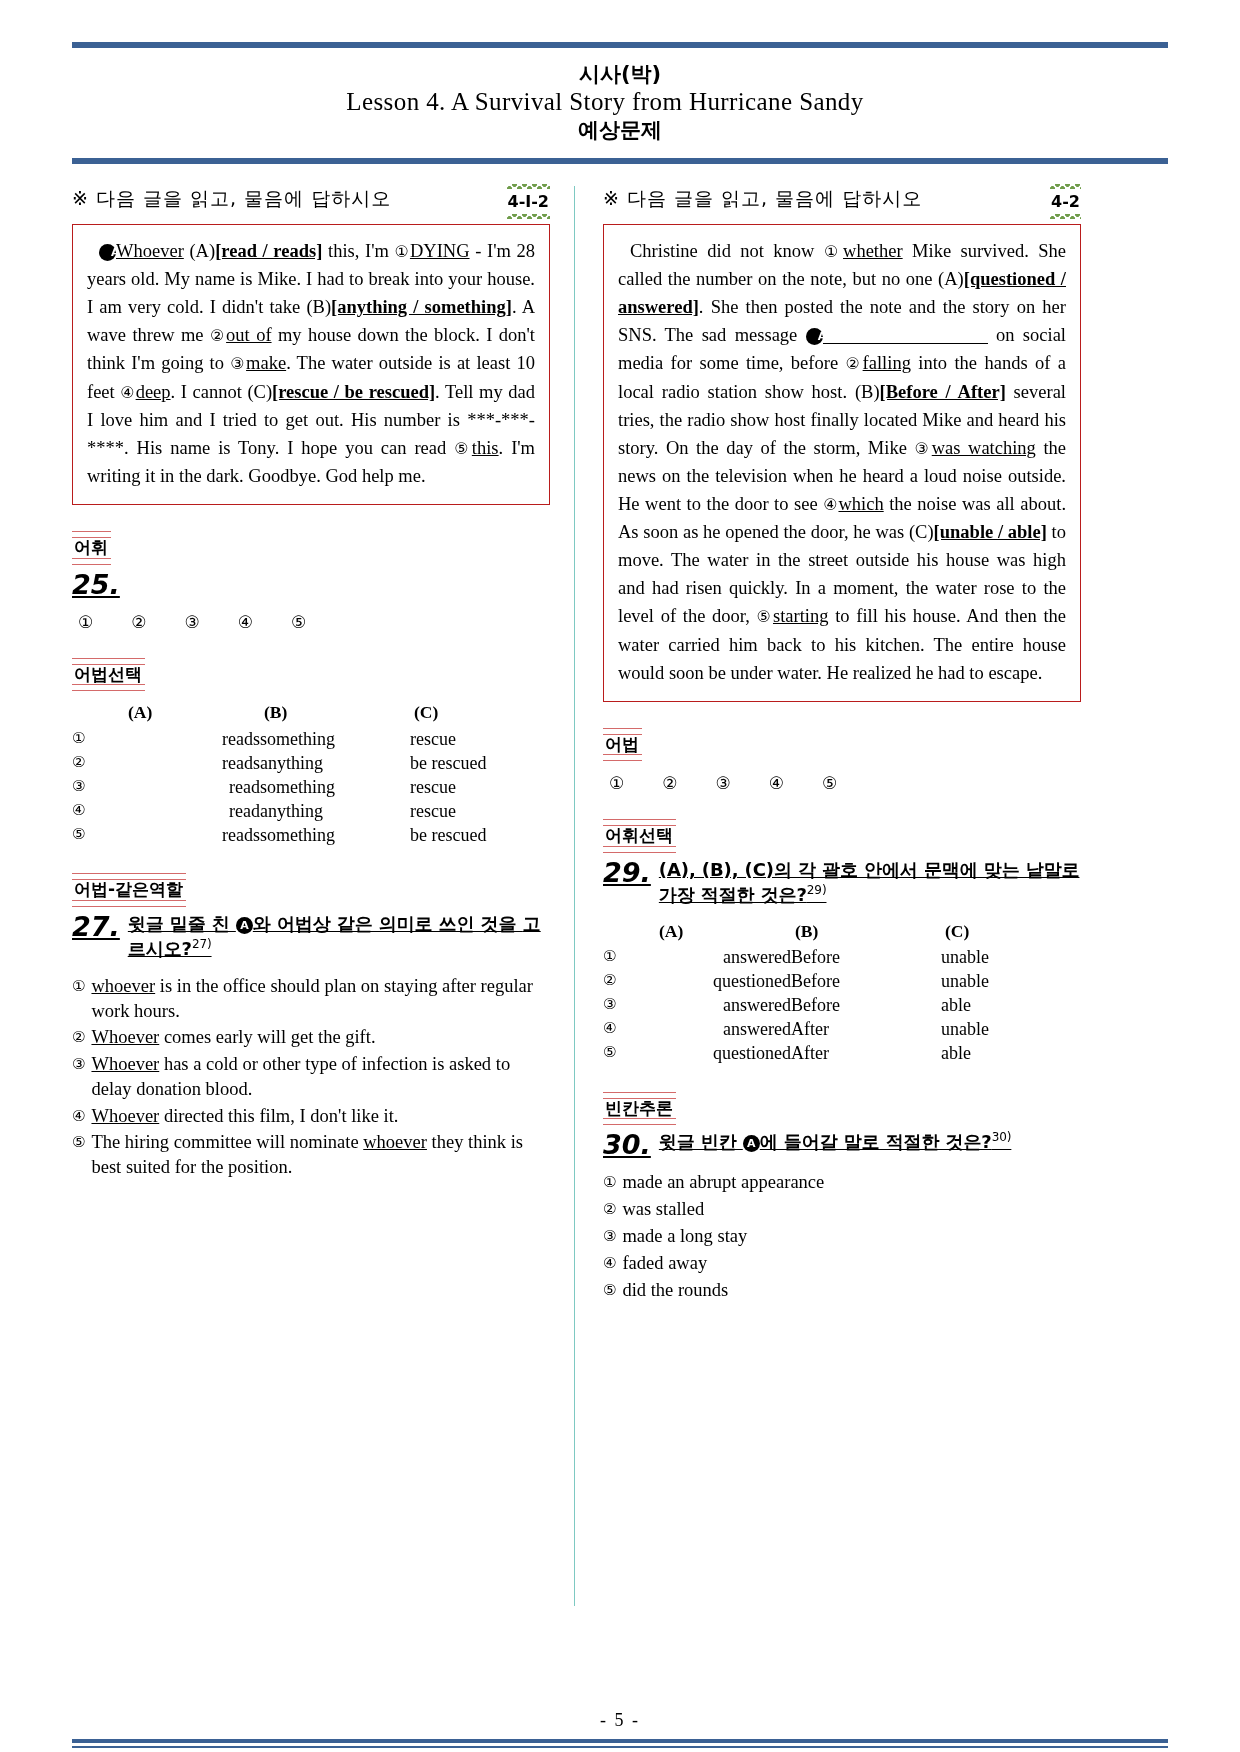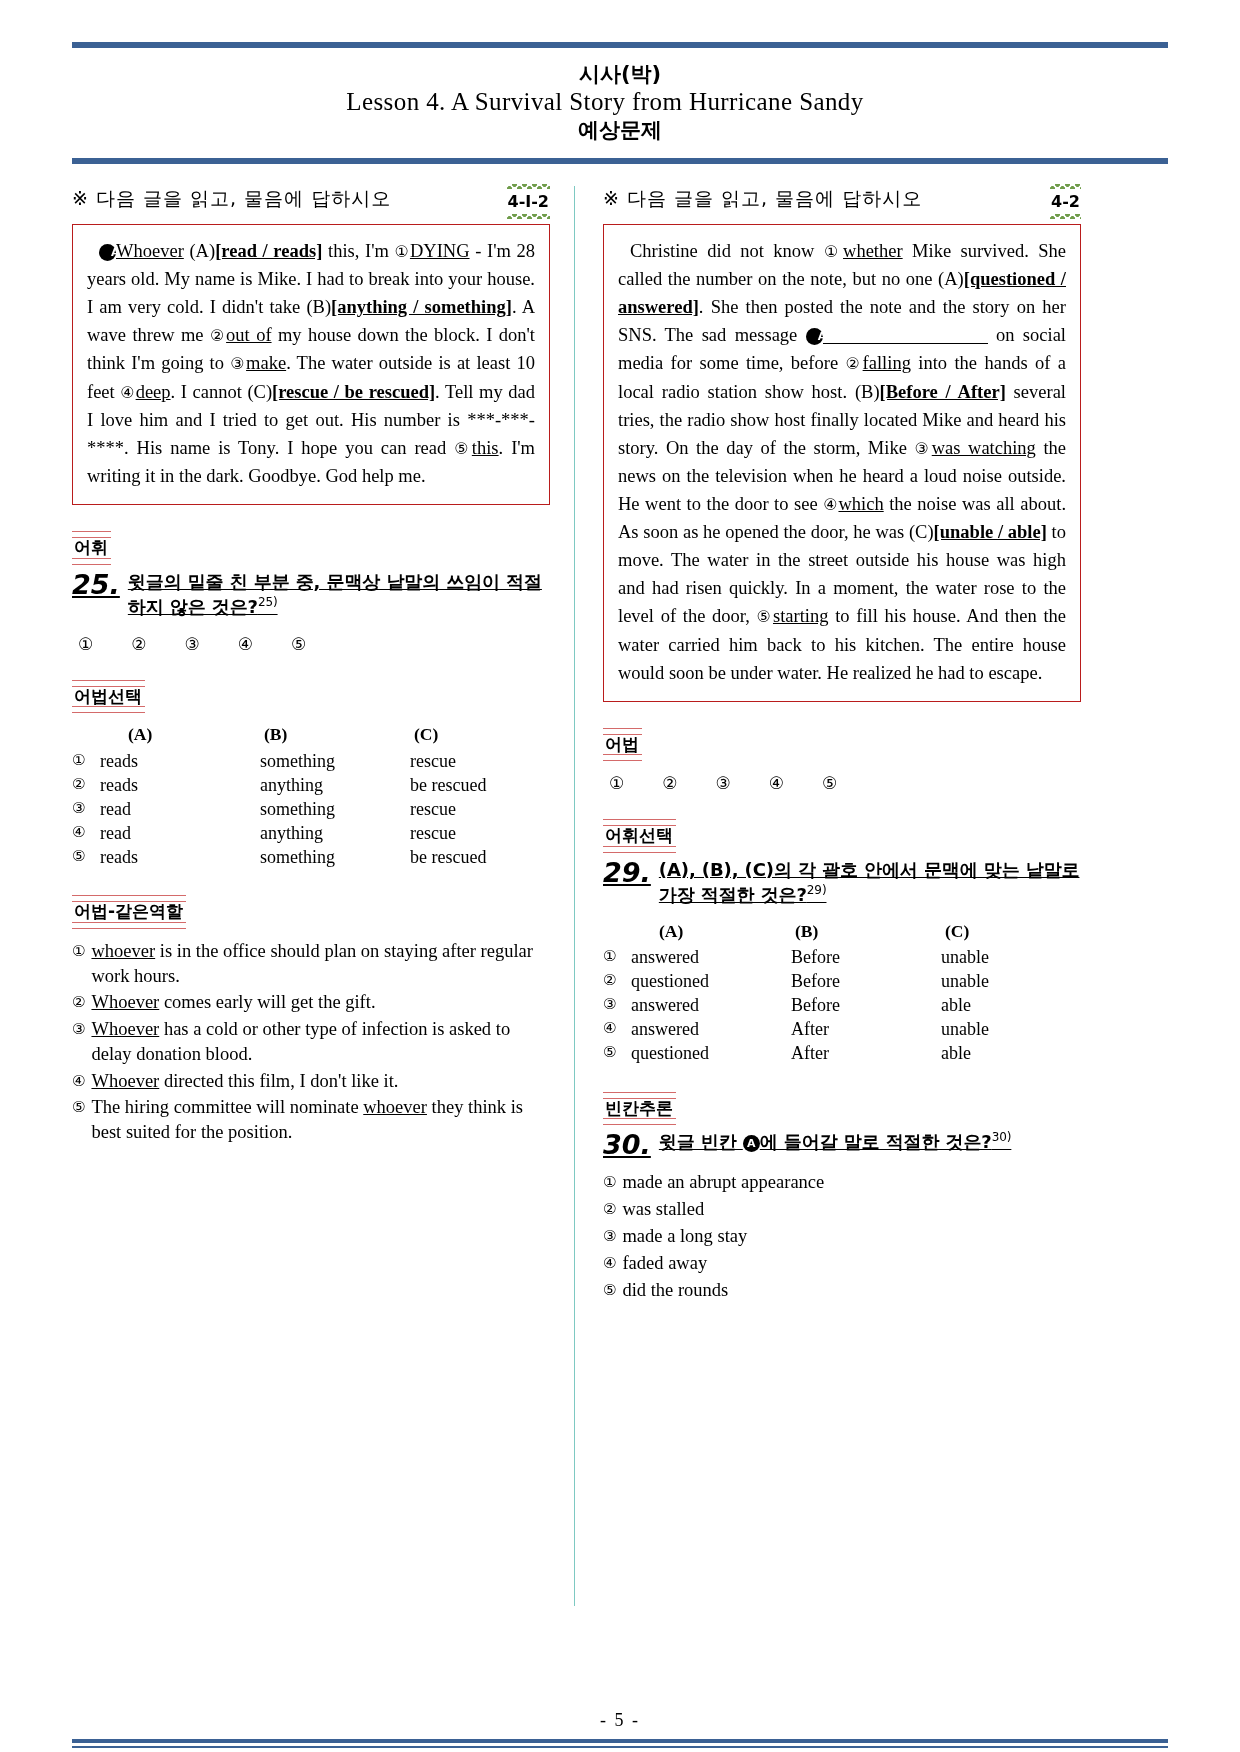--- a/index.html
+++ b/index.html
@@ -214,21 +214,21 @@
     font-weight: 700;
     text-align: left;
     padding: 1px 0 4px 0;
     font-size: 17.5px;
   }
   .abc-table td {
     padding: 1.5px 0;
     vertical-align: top;
   }
   .abc-table .c-idx { width: 24px; font-family: "DejaVu Sans", sans-serif; font-size: 15px; }
-  .abc-table .c-a { width: 160px; padding-left: 4px;}
+  .abc-table .c-a { width: 160px; padding-left: 4px; text-align: right;}
   .abc-table .c-b { width: 150px; }
   .abc-table th.h-a { padding-left: 32px; }
   .abc-table th.h-b { padding-left: 4px; }
   .abc-table th.h-c { padding-left: 4px; }
 
   
   .opt-list {
     margin-top: 12px;
     font-size: 18.5px;
     font-family: "Liberation Serif", serif;
@@ -290,21 +290,20 @@
       <div class="passage">
         <p>
           <span class="markA">A</span><span class="u">Whoever</span><span> (A)</span><span class="bk">[read / reads]</span><span> this, I'm </span><span class="circ">①</span><span class="u">DYING</span><span> - I'm 28 years old. My name is Mike. I had to break into your house. I am very cold. I didn't take (B)</span><span class="bk">[anything / something]</span><span>. A wave threw me </span><span class="circ">②</span><span class="u">out of</span><span> my house down the block. I don't think I'm going to </span><span class="circ">③</span><span class="u">make</span><span>. The water outside is at least 10 feet </span><span class="circ">④</span><span class="u">deep</span><span>. I cannot (C)</span><span class="bk">[rescue / be rescued]</span><span>. Tell my dad I love him and I tried to get out. His number is ***-***-****. His name is Tony. I hope you can read </span><span class="circ">⑤</span><span class="u">this</span><span>. I'm writing it in the dark. Goodbye. God help me.</span>
         </p>
       </div>
 
       
       <div class="cat">어휘</div>
       <div class="q">
         <div class="q-num">25.</div>
-        <div class="q-text"><span>윗글의 밑줄 친 부분 중, 문맥상 낱말의 쓰임이 적절하지 않은 것은?</span><sup>25)</sup></div>
       </div>
       <div class="choice-nums">
         <span>①</span>
         <span>②</span>
         <span>③</span>
         <span>④</span>
         <span>⑤</span>
       </div>
 
       
@@ -345,20 +344,24 @@
           <td class="c-idx">⑤</td>
           <td class="c-a">reads</td>
           <td class="c-b">something</td>
           <td>be rescued</td>
         </tr>
       </tbody>
         </table>
 
       
       <div class="cat">어법-같은역할</div>
+      <div class="q">
+        <div class="q-num">27.</div>
+        <div class="q-text"><span>윗글 밑줄 친 </span><span class="markA">A</span><span>와 어법상 같은 의미로 쓰인 것을 </span><span class="uline">고르시오?</span><sup>27)</sup></div>
+      </div>
       <div class="opt-list">
         <div class="opt">
           <span class="opt-mark">①</span>
           <span class="opt-body"><span class="u">whoever</span><span> is in the office should plan on staying after regular work hours.</span></span>
         </div>
         <div class="opt">
           <span class="opt-mark">②</span>
           <span class="opt-body"><span class="u">Whoever</span><span> comes early will get the gift.</span></span>
         </div>
         <div class="opt">

